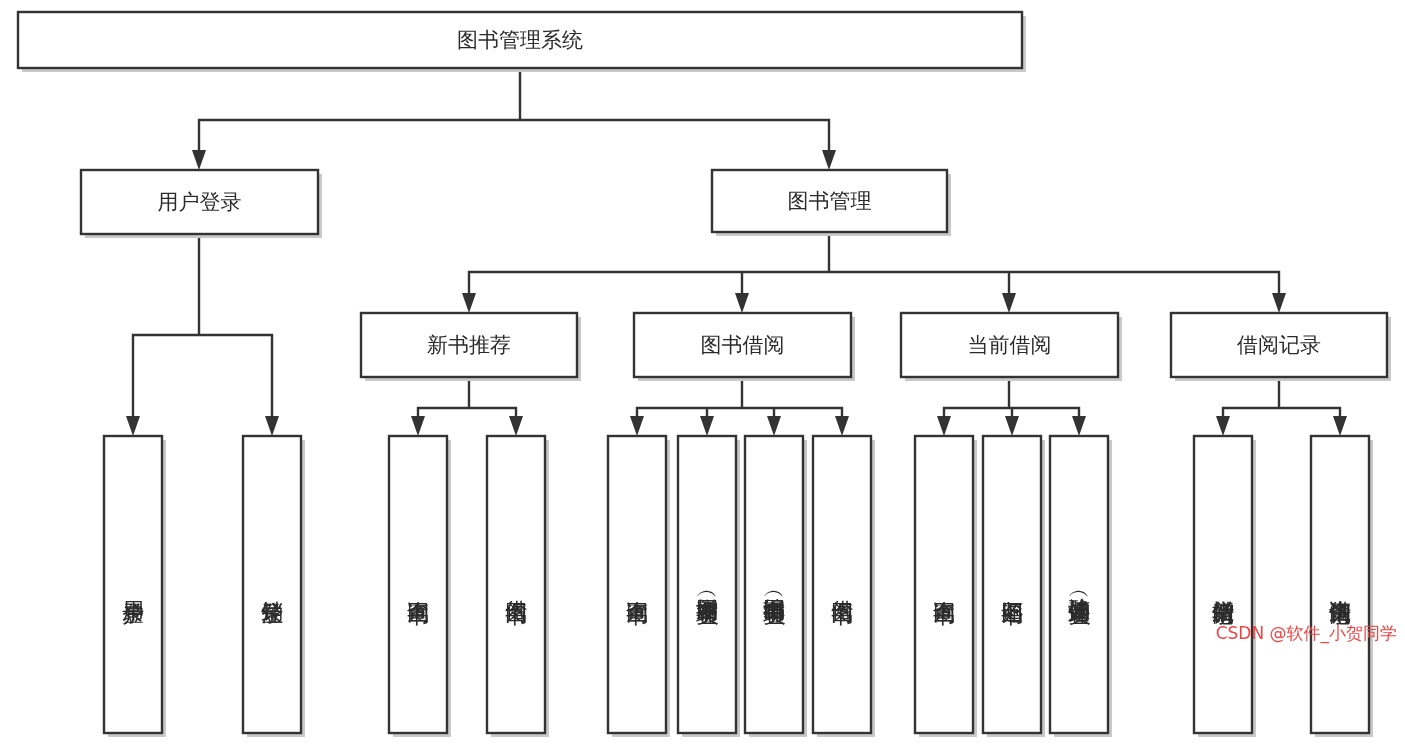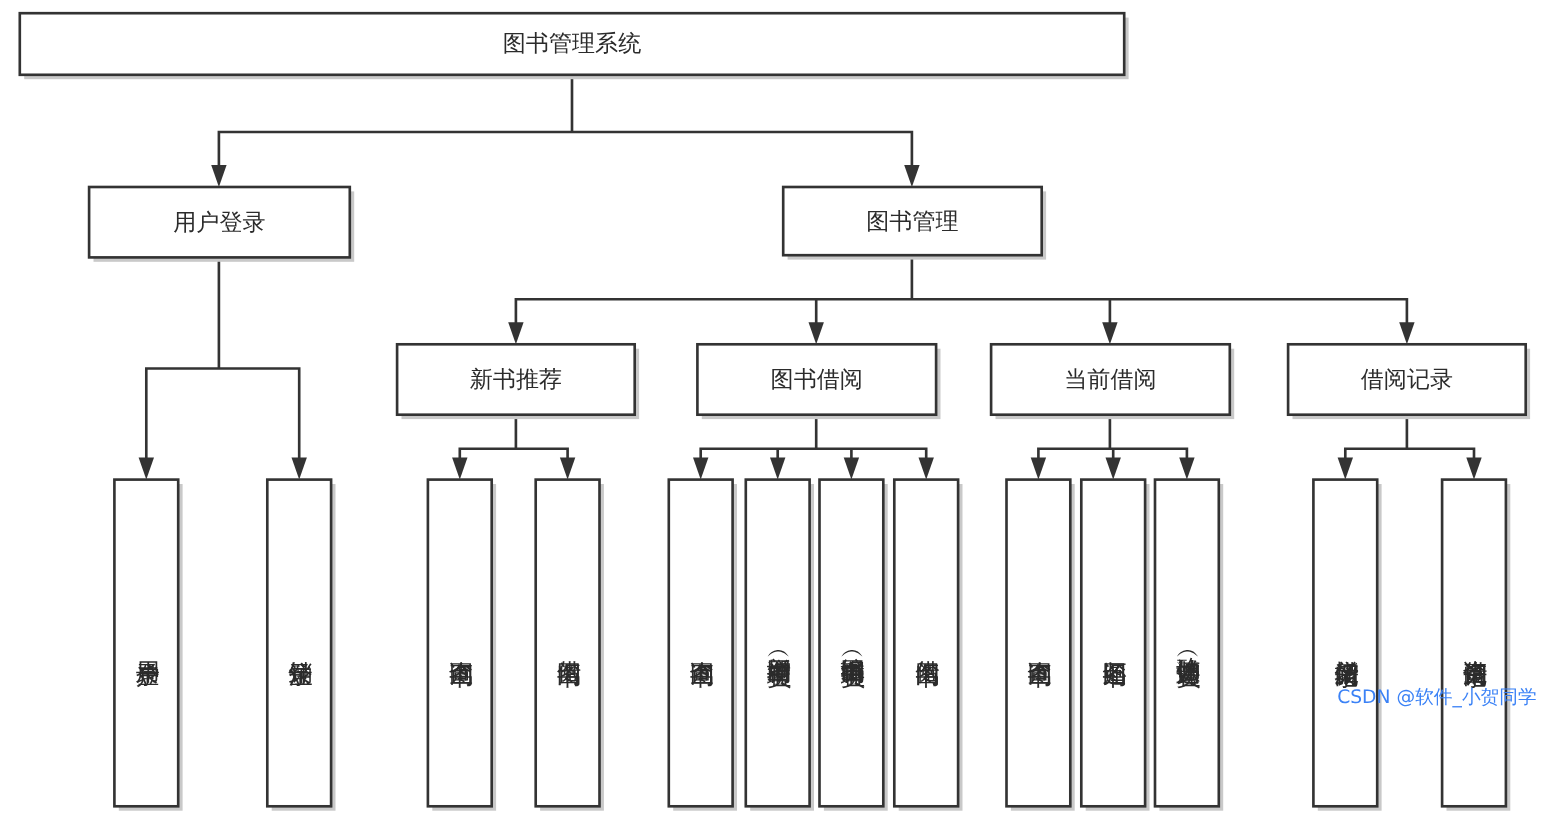--- a/index.html
+++ b/index.html
@@ -66,21 +66,21 @@
     color: #2b2b2b;
     letter-spacing: 1px;
     white-space: nowrap;
   }
   .watermark {
     position: absolute;
     right: 8px;
     bottom: 4px;
     font-family: "DejaVu Sans", "Liberation Sans", sans-serif;
     font-size: 17px;
-    color: #3b82f6;
+    color: #ef4444;
     white-space: nowrap;
     margin-left: 48px;
   }
 </style>
 </head>
 <body>
 
 <div id="diagram-root">
 
   <svg class="diagram-canvas" id="diagram-svg" viewBox="0 0 1405 747" xmlns="http://www.w3.org/2000/svg">

